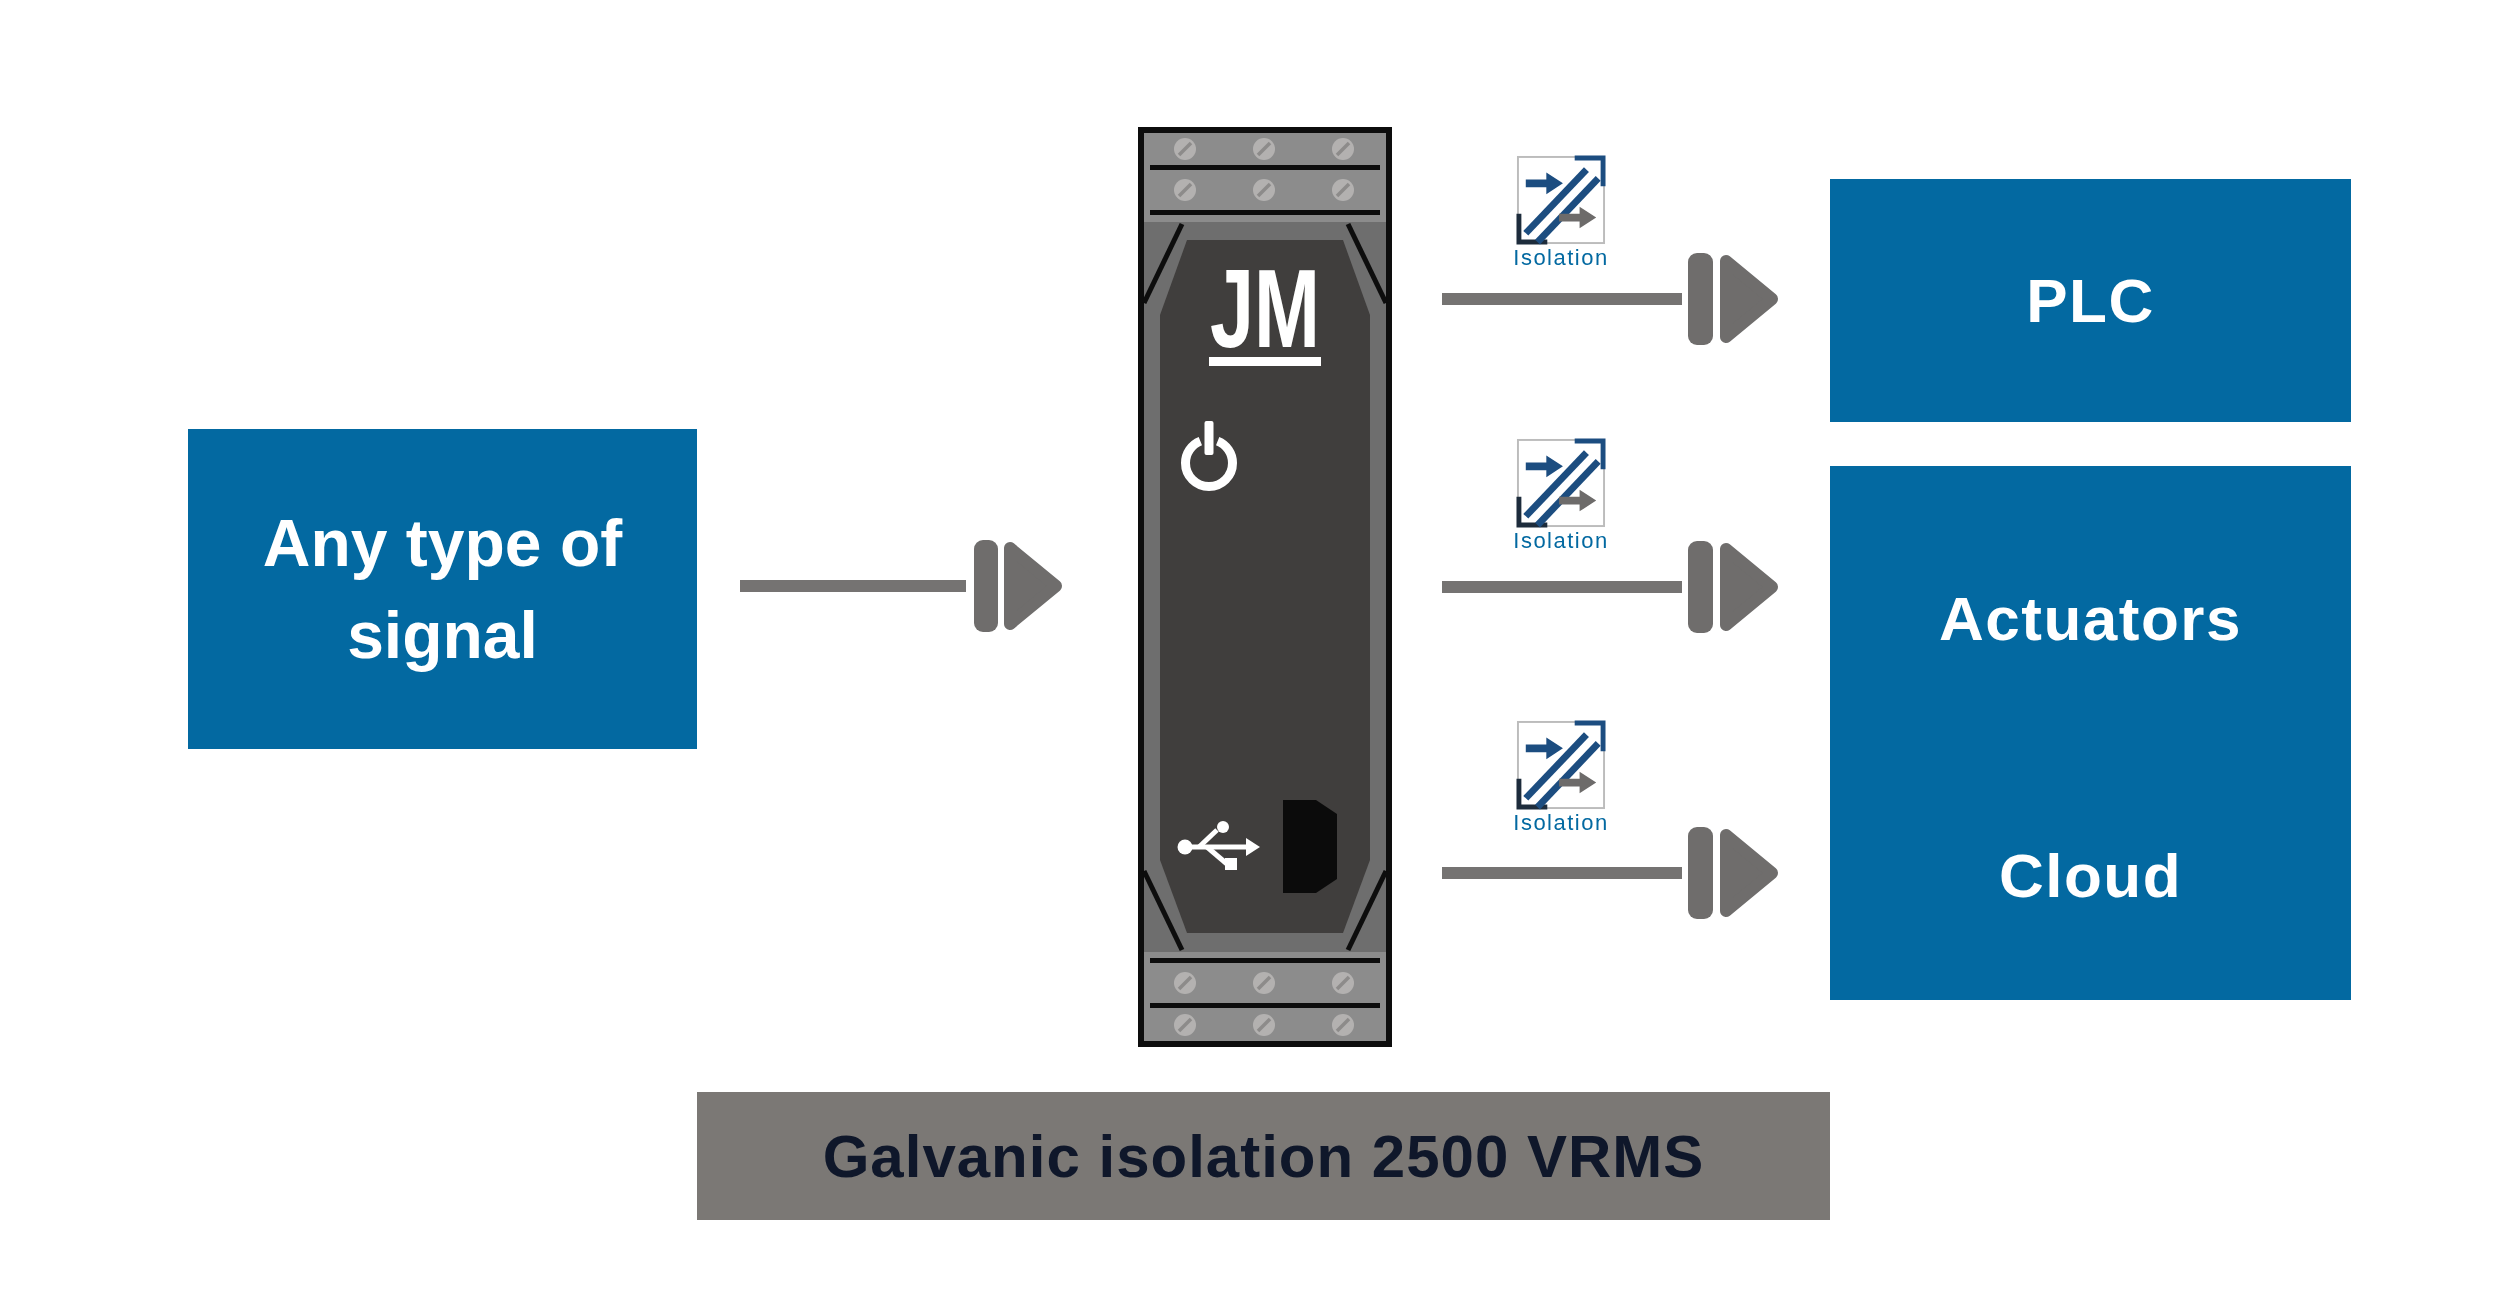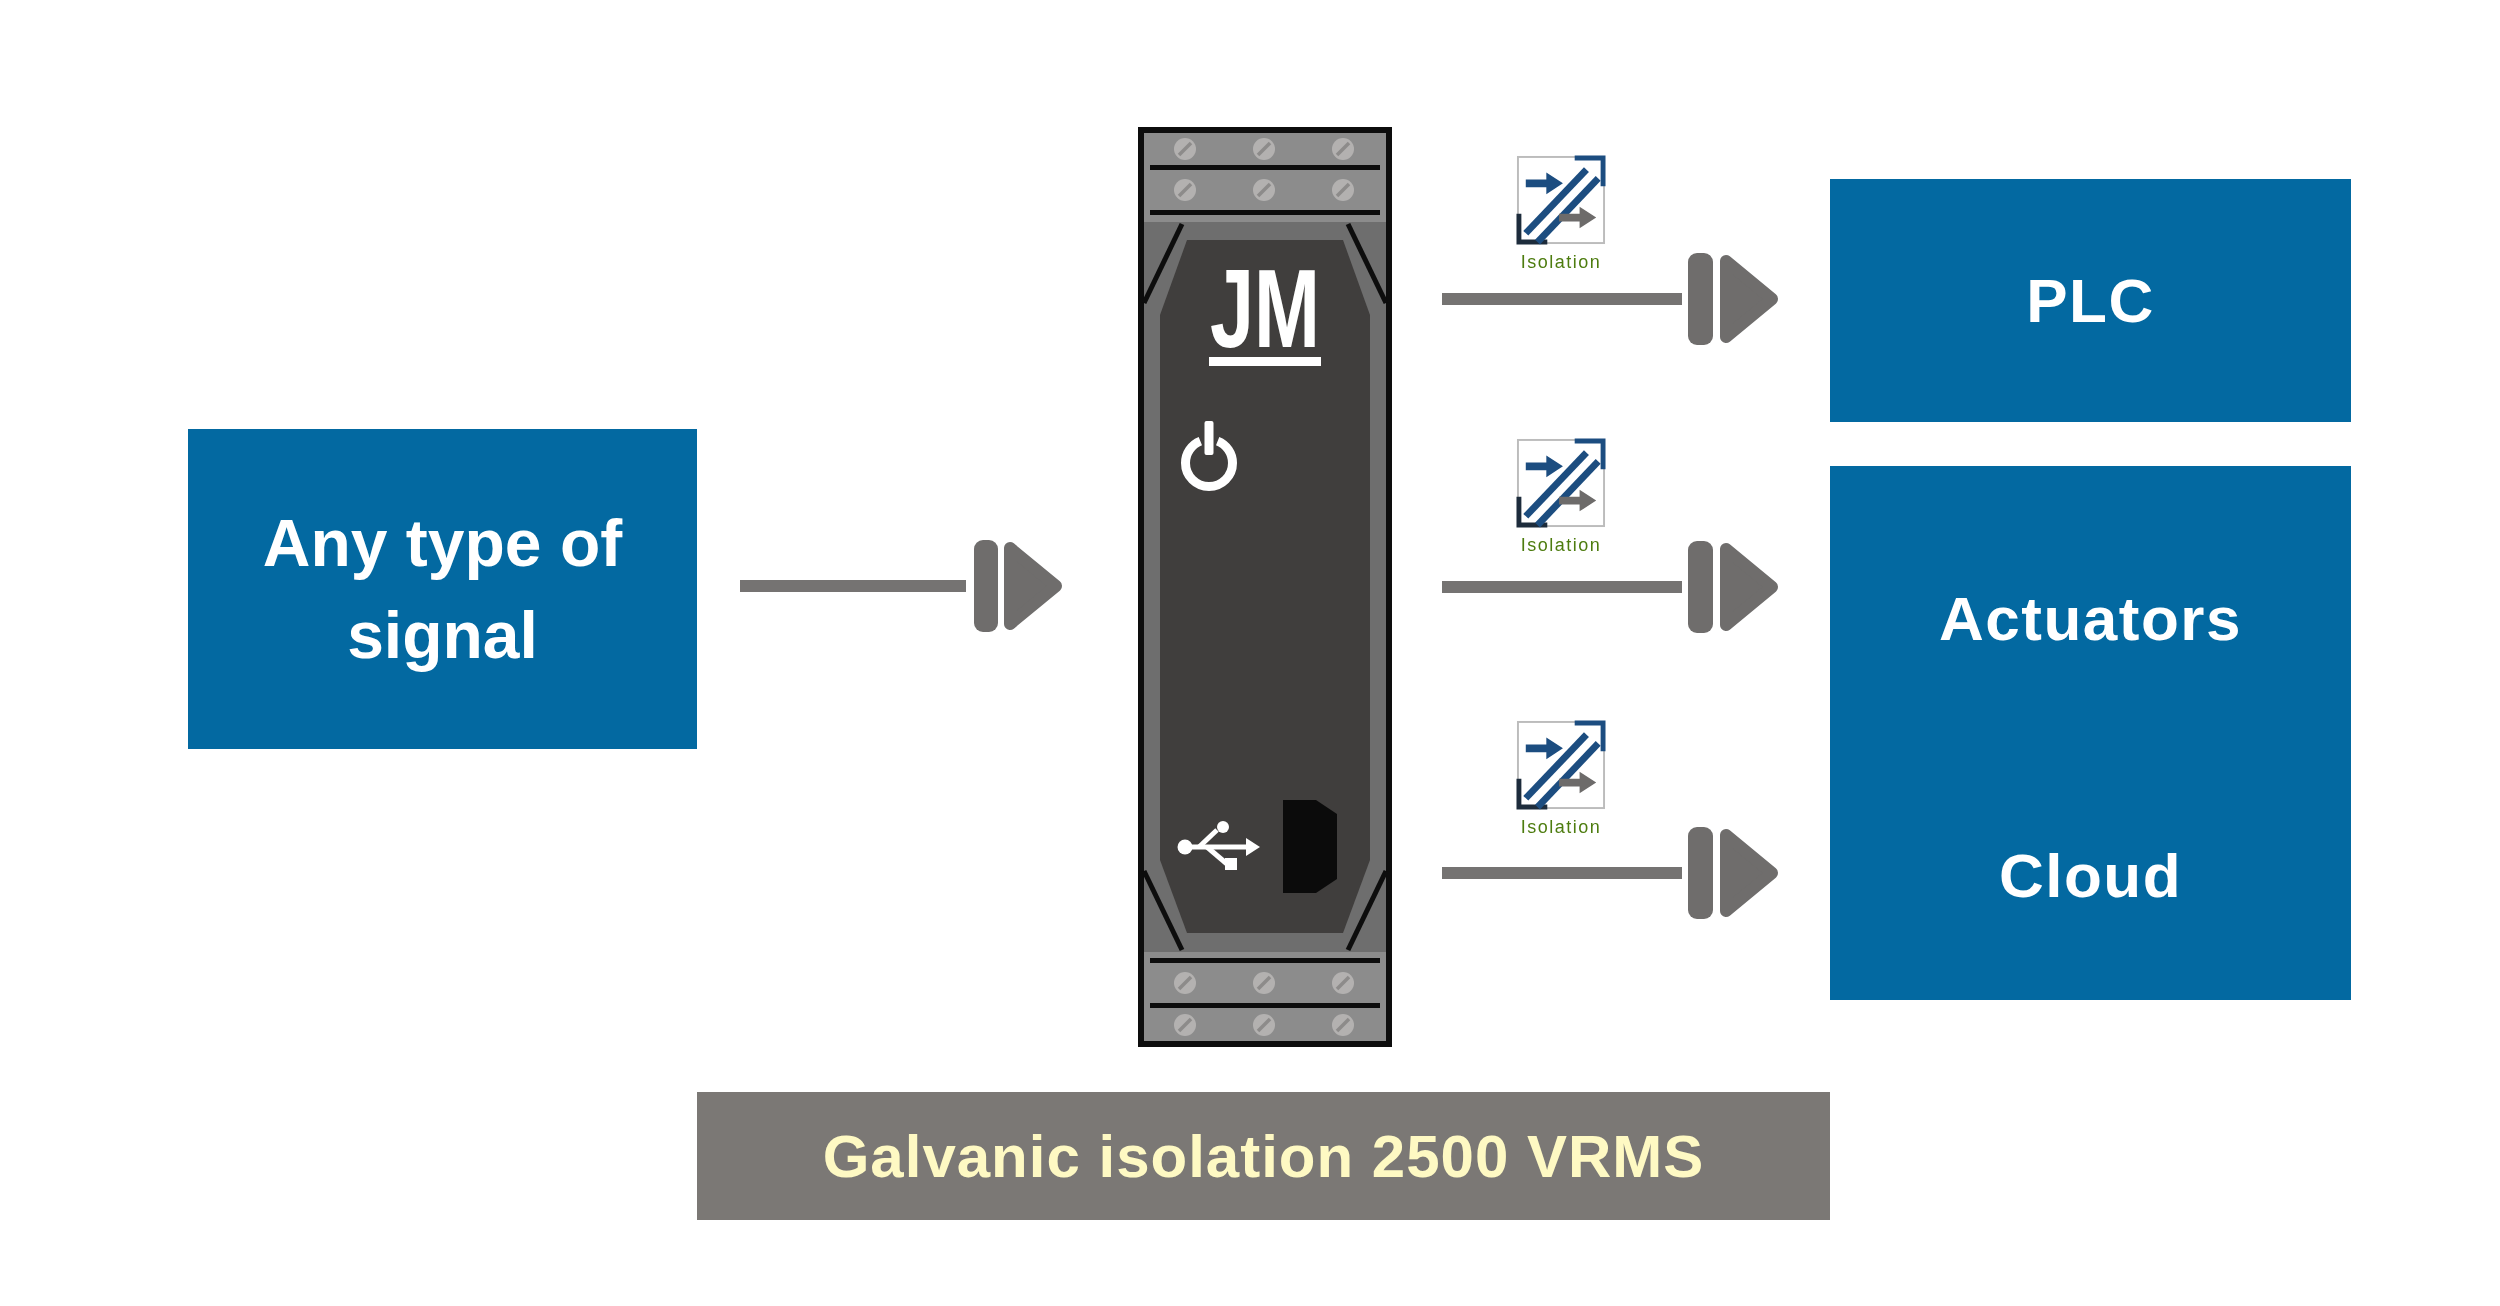--- a/index.html
+++ b/index.html
@@ -16,37 +16,37 @@
   }
   .source-box{left:188px;top:429px;width:509px;height:320px;font-size:66px;line-height:1.4;}
   .source-box .box-label{display:block;max-width:450px;}
   .target-box{left:1830px;width:521px;font-size:62px;letter-spacing:1.5px;}
   .target-plc{top:179px;height:243px;}
   .target-actuators{top:466px;height:305px;}
   .target-cloud{top:750px;height:250px;}
   
   .iso-block{position:absolute;left:1491px;width:140px;display:flex;flex-direction:column;align-items:center;}
   .iso-block svg{width:92px;height:90px;display:block;}
-  .iso-label{margin-top:7px;font-size:18px;color:#4d7c0f;letter-spacing:1.5px;}
+  .iso-label{font-size:22px;color:#0369a1;letter-spacing:1.5px;}
   .iso-1{top:155px;}
   .iso-2{top:438px;}
   .iso-3{top:720px;}
   
   .arrow-svg{position:absolute;display:block;}
   .arrow-input{left:740px;top:536px;width:324px;height:100px;}
   .arrow-out{left:1442px;width:340px;height:100px;}
   .arrow-out-1{top:249px;}
   .arrow-out-2{top:537px;}
   .arrow-out-3{top:823px;}
   
   .device-svg{position:absolute;left:1138px;top:127px;width:254px;height:920px;display:block;}
   
   .banner{
     left:697px;top:1092px;width:1133px;height:128px;
-    background:#7b7875;color:#fef9c3;
+    background:#7b7875;color:#0f172a;
     display:flex;align-items:center;justify-content:center;
     font-weight:bold;font-size:60px;letter-spacing:1px;
   }
 </style>
 </head>
 <body>
 
 <div class="canvas">
 
   <div class="abs bluebox source-box">

